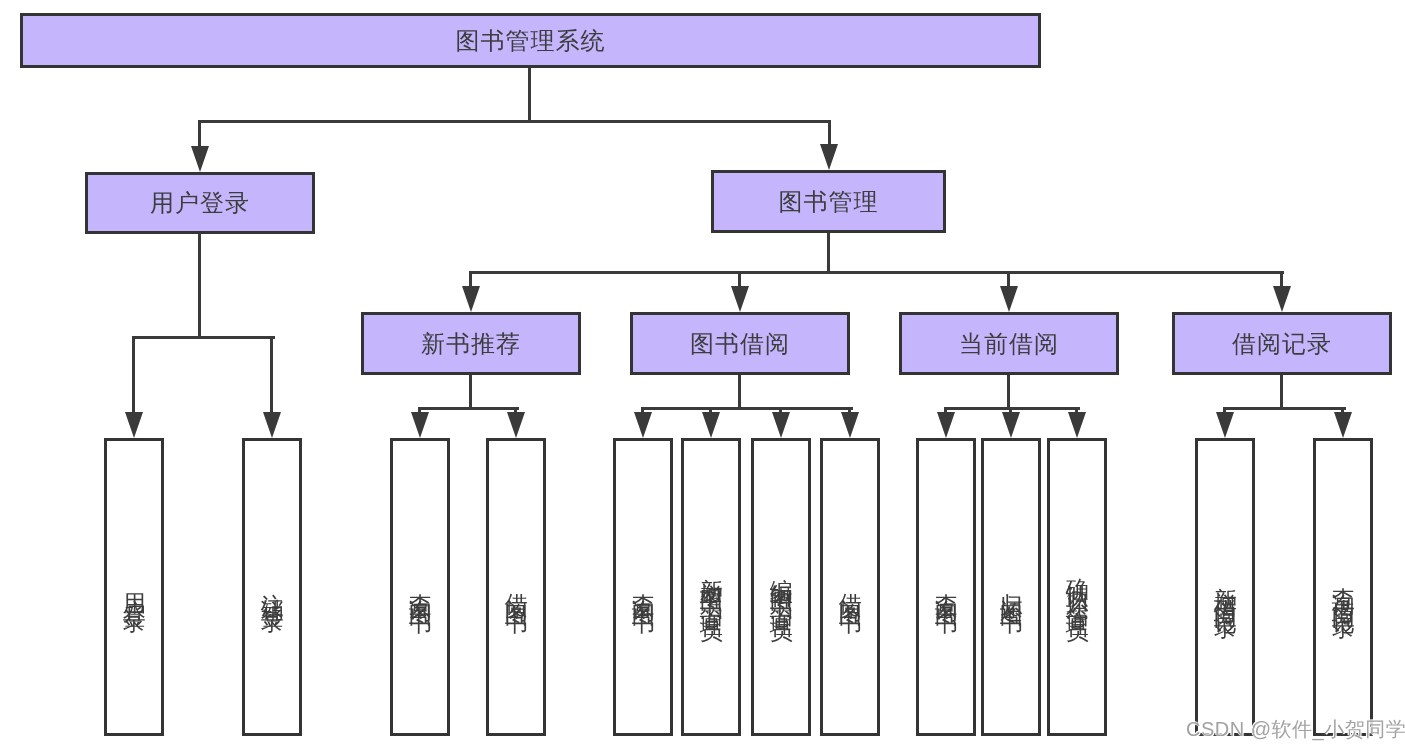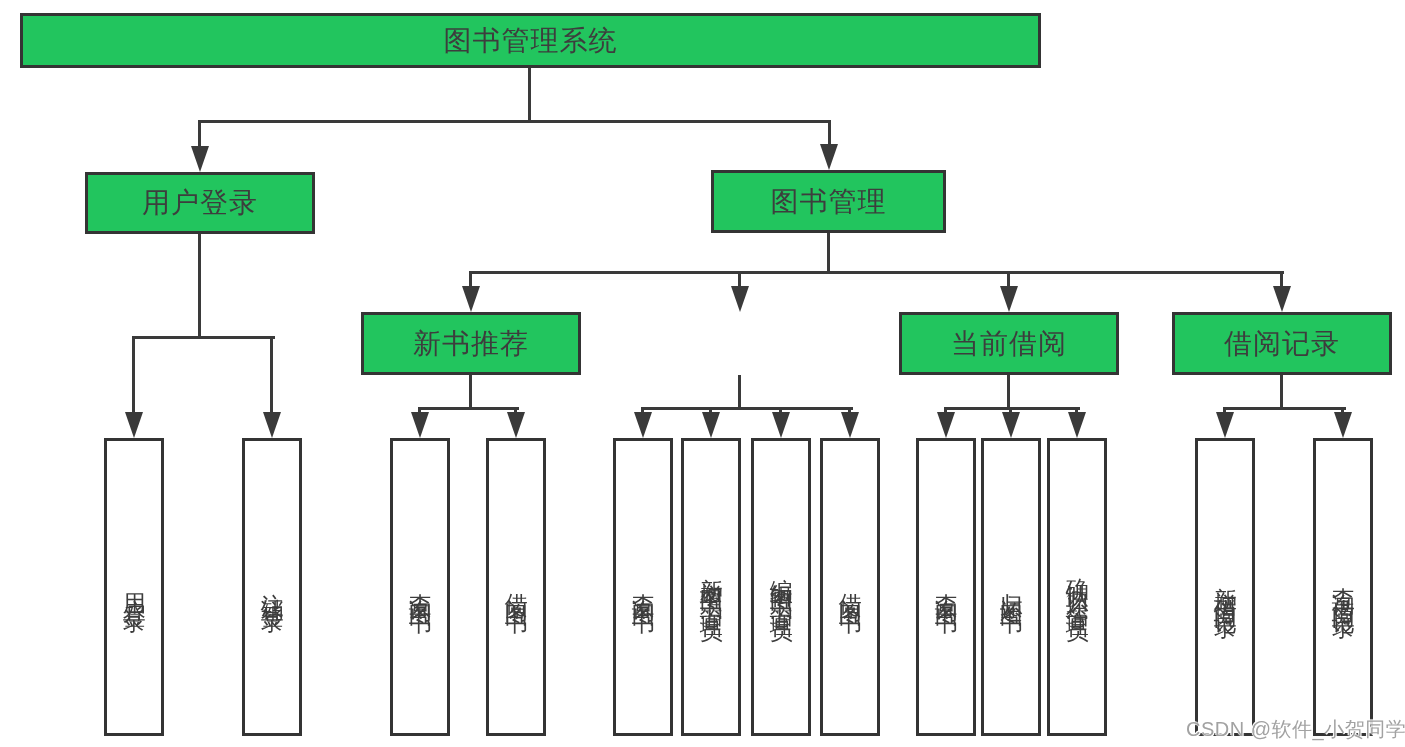--- a/index.html
+++ b/index.html
@@ -5,23 +5,23 @@
   html,body{margin:0;padding:0;background:#ffffff;}
   .canvas{
     position:relative;width:1405px;height:747px;background:#ffffff;overflow:hidden;
     font-family:"Liberation Sans","DejaVu Sans",sans-serif;
   }
   .ln{position:absolute;background:#3a3a3a;display:block;}
   .ah{position:absolute;width:0;height:0;display:block;
       border-left:9px solid transparent;border-right:9px solid transparent;
       border-top:26px solid #3a3a3a;}
   .node{
-    position:absolute;box-sizing:border-box;border:3px solid #343434;background:#22c55e;
+    position:absolute;box-sizing:border-box;border:3px solid #343434;background:#c4b5fd;
     display:flex;align-items:center;justify-content:center;
-    font-size:28px;color:#3d3d3d;letter-spacing:1px;white-space:nowrap;
+    font-size:24px;color:#3d3d3d;letter-spacing:1px;white-space:nowrap;
   }
   .vnode{
     position:absolute;box-sizing:border-box;border:3px solid #343434;background:#ffffff;
     display:flex;align-items:center;justify-content:center;
     writing-mode:vertical-rl;text-orientation:mixed;
     font-size:23px;color:#3d3d3d;letter-spacing:6px;line-height:1.1;
   }
   .watermark{
     position:absolute;left:1186px;top:716px;z-index:5;
     font-size:20px;color:#a2a2a2;letter-spacing:0.5px;white-space:nowrap;
@@ -91,20 +91,21 @@
   <i class="ah" style="left:1068px;top:412px"></i>
   <i class="ah" style="left:1216px;top:412px"></i>
   <i class="ah" style="left:1334px;top:412px"></i>
 
   <div class="node" style="left:20px;top:13px;width:1021px;height:55px">图书管理系统</div>
 
   <div class="node" style="left:85px;top:172px;width:230px;height:62px">用户登录</div>
   <div class="node" style="left:361px;top:312px;width:220px;height:63px">新书推荐</div>
 
   <div class="node" style="left:711px;top:170px;width:235px;height:63px">图书管理</div>
+  <div class="node" style="left:630px;top:312px;width:220px;height:63px">图书借阅</div>
   <div class="node" style="left:1172px;top:312px;width:220px;height:63px">借阅记录</div>
   <div class="node" style="left:899px;top:312px;width:220px;height:63px">当前借阅</div>
 
   <div class="vnode" style="left:104px;top:438px;width:60px;height:298px">用户登录</div>
   <div class="vnode" style="left:242px;top:438px;width:60px;height:298px">注销登录</div>
 
   <div class="vnode" style="left:390px;top:438px;width:60px;height:298px">查询图书</div>
   <div class="vnode" style="left:486px;top:438px;width:60px;height:298px">借阅图书</div>
 
   <div class="vnode" style="left:613px;top:438px;width:60px;height:298px">查询图书</div>

